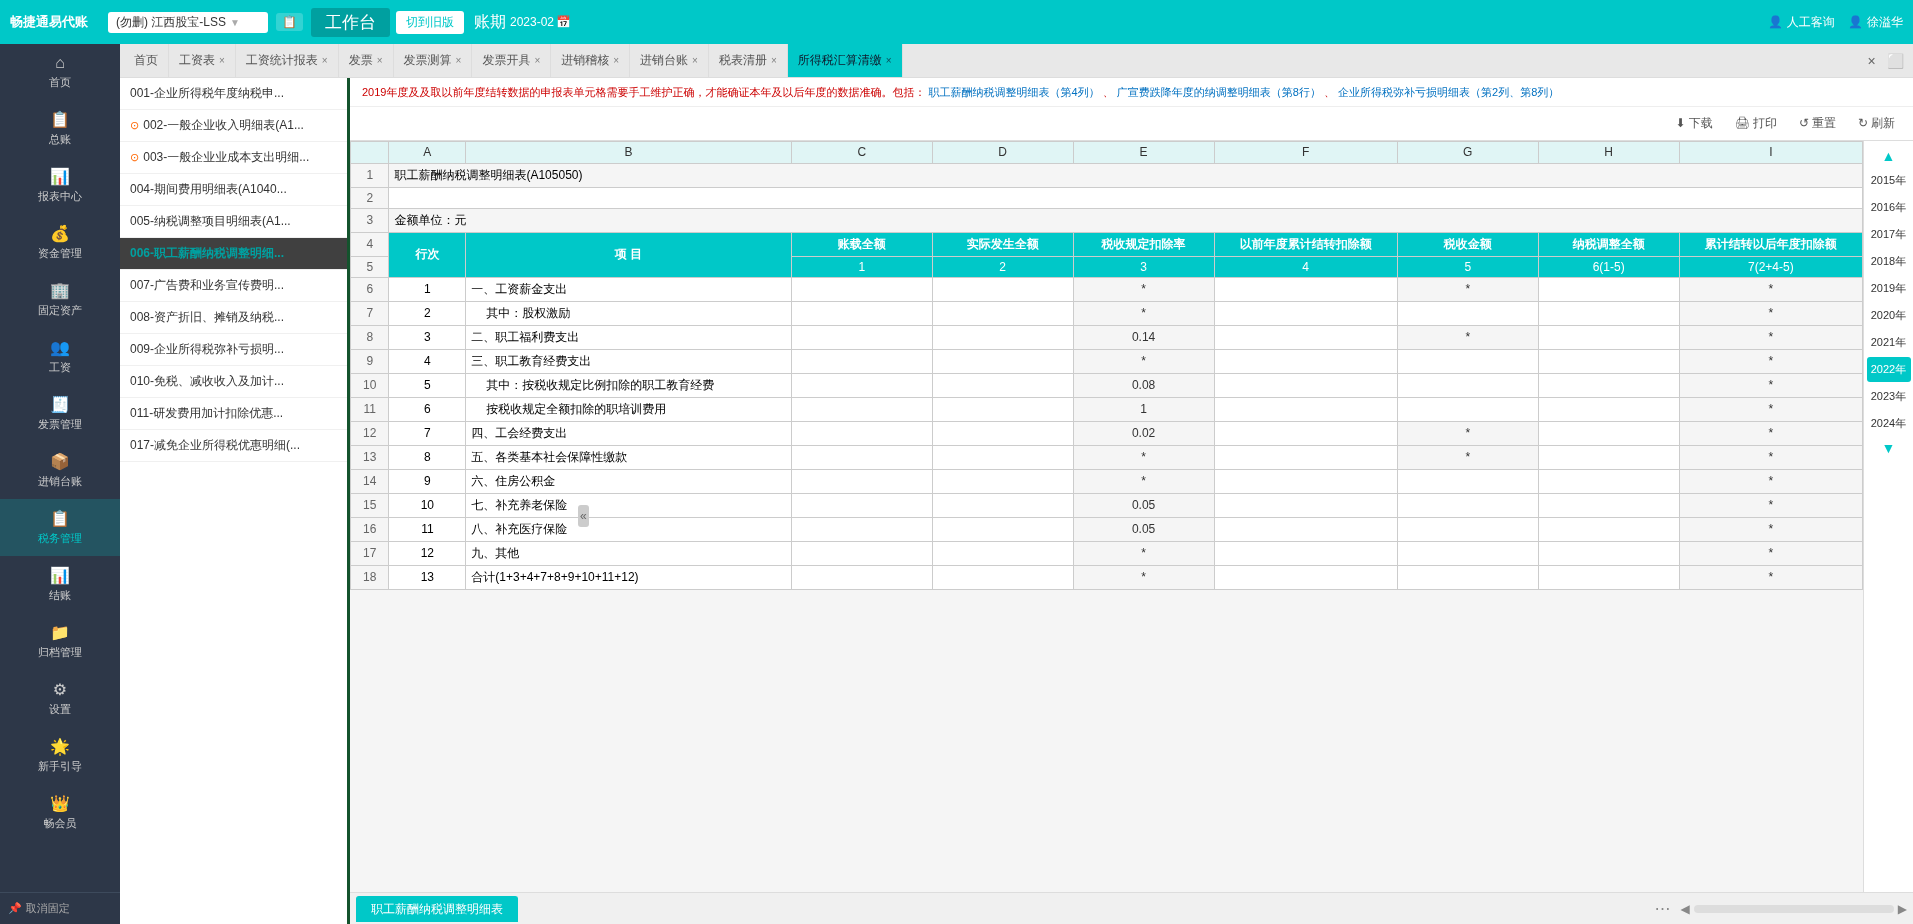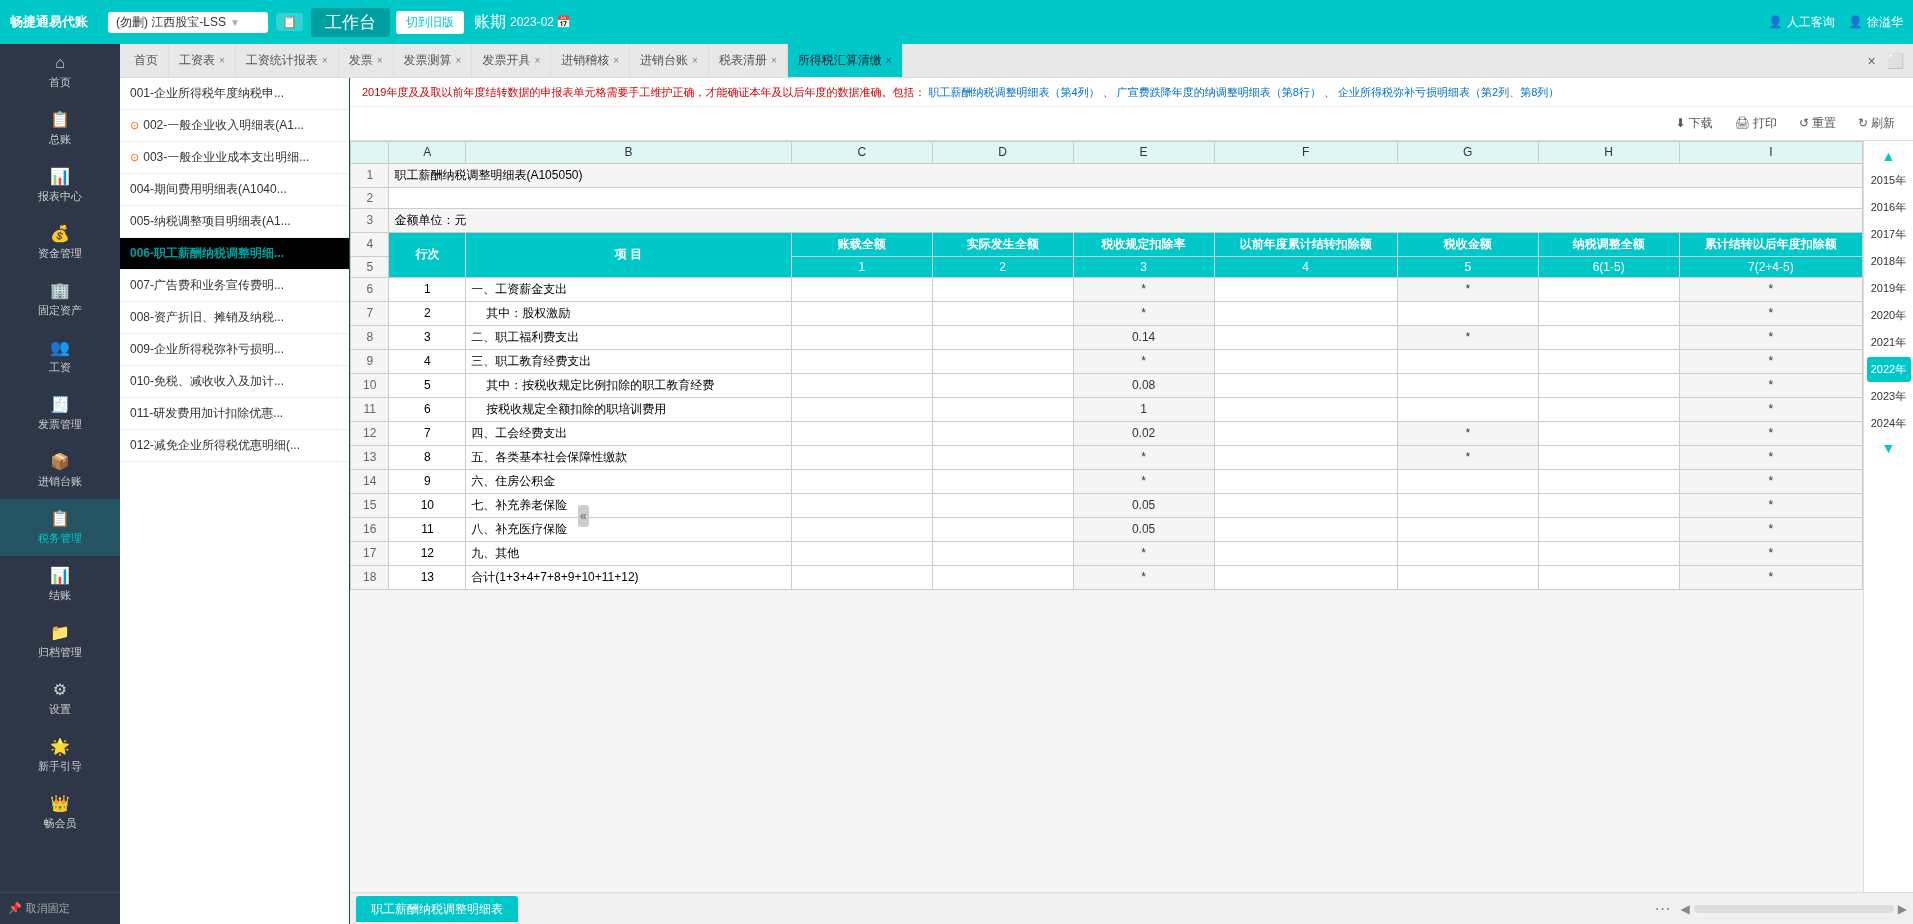--- a/index.html
+++ b/index.html
@@ -36,23 +36,23 @@
     .tab-item { display: flex; align-items: center; gap: 4px; padding: 0 10px; height: 100%; font-size: 12px; color: #555; cursor: pointer; border-right: 1px solid #ddd; white-space: nowrap; }
     .tab-item.active { background: #00c8c8; color: #0f172a; }
     .tab-item .close-btn { font-size: 10px; color: inherit; opacity: 0.7; cursor: pointer; }
     .tab-bar-actions { margin-left: auto; display: flex; gap: 4px; }
     .tab-bar-actions span { cursor: pointer; font-size: 14px; color: #666; padding: 2px 4px; }
 
     
     .page-content { flex: 1; display: flex; overflow: hidden; }
 
     
-    .forms-panel { width: 230px; background: white; border-right: 1px solid #14532d; display: flex; flex-direction: column; flex-shrink: 0; overflow-y: auto; }
+    .forms-panel { width: 230px; background: white; border-right: 3px solid #14532d; display: flex; flex-direction: column; flex-shrink: 0; overflow-y: auto; }
     .form-list-item { padding: 7px 10px; font-size: 12px; color: #333; cursor: pointer; border-bottom: 1px solid #f0f0f0; display: flex; align-items: center; gap: 4px; }
-    .form-list-item.active { background: #000000; color: #00a0a0; font-weight: bold; }
+    .form-list-item.active { background: #404040; color: #00a0a0; font-weight: bold; }
     .form-list-item .warning { color: #ff6600; font-size: 11px; }
 
     
     .spreadsheet-area { flex: 1; display: flex; flex-direction: column; overflow: hidden; position: relative; }
 
     
     .sheet-toolbar { background: white; border-bottom: 1px solid #ddd; padding: 6px 12px; display: flex; align-items: center; gap: 16px; flex-shrink: 0; }
     .toolbar-actions { display: flex; gap: 10px; align-items: center; }
     .toolbar-btn { display: flex; align-items: center; gap: 3px; color: #555; font-size: 12px; cursor: pointer; padding: 2px 6px; }
 
@@ -260,21 +260,21 @@
           <div class="form-list-item">
             <span>009-企业所得税弥补亏损明...</span>
           </div>
           <div class="form-list-item">
             <span>010-免税、减收收入及加计...</span>
           </div>
           <div class="form-list-item">
             <span>011-研发费用加计扣除优惠...</span>
           </div>
           <div class="form-list-item">
-            <span>012-减免企业所得税优惠明细(...</span>
+            <span>017-减免企业所得税优惠明细(...</span>
           </div>
         </div>
 
         <div class="spreadsheet-area">
 
           <div class="notice-bar">
             <span style="color:#cc0000;">2019年度及及取以前年度结转数据的申报表单元格需要手工维护正确，才能确证本年及以后年度的数据准确。包括：</span>
             <span class="highlight">职工薪酬纳税调整明细表（第4列）</span>
             <span style="color:#cc0000;">、</span>
             <span class="highlight">广宣费跌降年度的纳调整明细表（第8行）</span>

